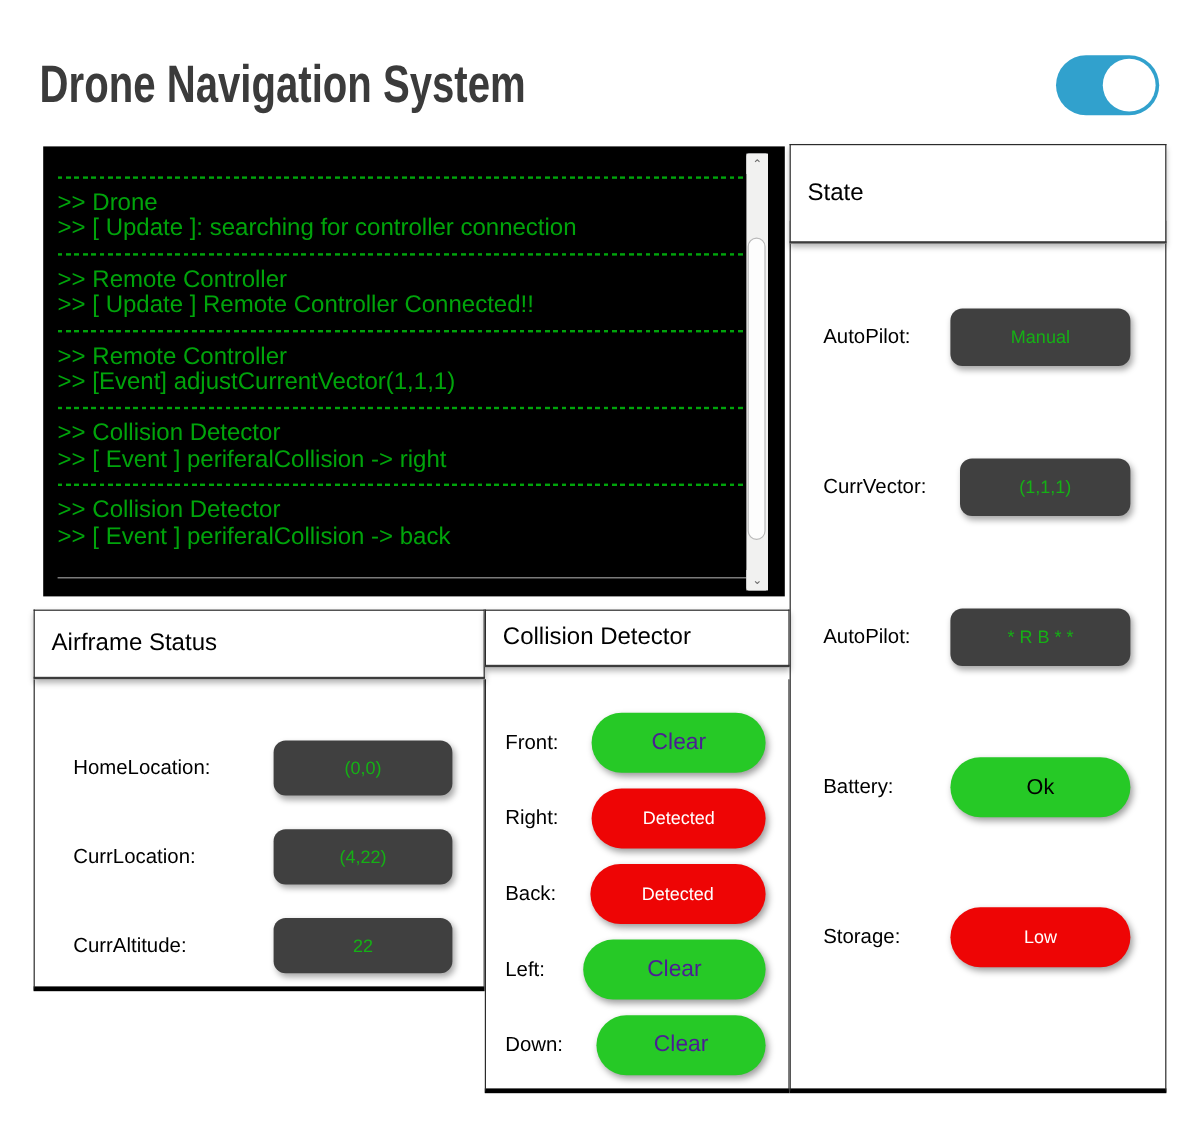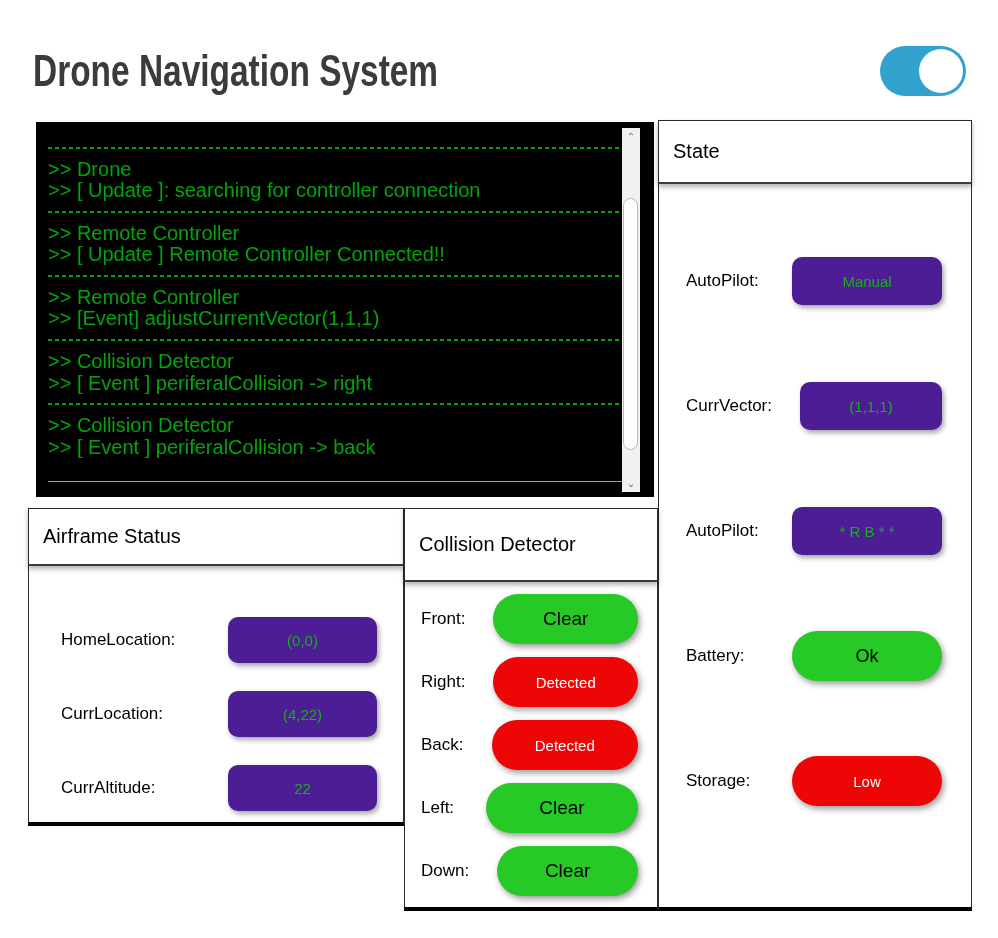--- a/index.html
+++ b/index.html
@@ -94,58 +94,58 @@
     border-bottom: 4px solid #000000;
     z-index: 1;
   }
   .row { display: flex; align-items: center; gap: 28px; }
   .row-label { color: #000000; font-size: 17px; white-space: nowrap; }
   .value {
     display: flex; align-items: center; justify-content: center;
     white-space: nowrap;
   }
   .value.box {
-    background: #4c1d95; color: #15b015;
+    background: #404040; color: #15b015;
     border-radius: 10px; font-size: 15px;
     box-shadow: 2px 3px 5px rgba(0,0,0,0.35);
   }
   .value.pill-good {
-    background: #26c926; color: #000000;
+    background: #26c926; color: #4c1d95;
     border-radius: 25px; font-size: 19px;
     box-shadow: 2px 3px 6px rgba(0,0,0,0.40);
   }
   .value.pill-good-dark {
     background: #26c926; color: #000000;
     border-radius: 25px; font-size: 18px;
     box-shadow: 2px 3px 6px rgba(0,0,0,0.40);
   }
   .value.pill-alert {
     background: #ee0505; color: #ffffff;
     border-radius: 25px; font-size: 15px;
     box-shadow: 2px 3px 6px rgba(0,0,0,0.40);
   }
 
   
   #state-panel { left: 658px; top: 120px; width: 314px; height: 791px; }
-  #state-panel .panel-header { height: 64px; text-align: right; }
+  #state-panel .panel-header { height: 83px; text-align: right; }
   #state-panel .panel-body { top: 64px; padding-top: 72px; }
   #state-panel .row { height: 50px; margin-bottom: 75px; padding-left: 27px; padding-right: 29px; }
   #state-panel .value { width: 150px; height: 48px; margin-left: auto; }
   #state-panel .value.pill-good, #state-panel .value.pill-good-dark, #state-panel .value.pill-alert { height: 50px; }
 
   
   #airframe-panel { left: 28px; top: 508px; width: 376px; height: 318px; }
   #airframe-panel .panel-header { height: 58px; }
   #airframe-panel .panel-body { top: 58px; padding-top: 51px; }
   #airframe-panel .row { height: 46px; margin-bottom: 28px; padding-left: 32px; padding-right: 26px; }
   #airframe-panel .value { width: 149px; height: 46px; margin-left: auto; }
 
   
   #collision-panel { left: 404px; top: 508px; width: 254px; height: 403px; }
-  #collision-panel .panel-header { height: 74px; }
+  #collision-panel .panel-header { height: 48px; }
   #collision-panel .panel-body { top: 58px; padding-top: 28px; }
   #collision-panel .row { height: 50px; margin-bottom: 13px; padding-left: 16px; padding-right: 19px; }
   #collision-panel .value { width: 152px; height: 50px; margin-left: auto; }
 </style>
 </head>
 <body>
 
 <div id="stage">
 
   <div id="app-title">Drone Navigation System</div>

